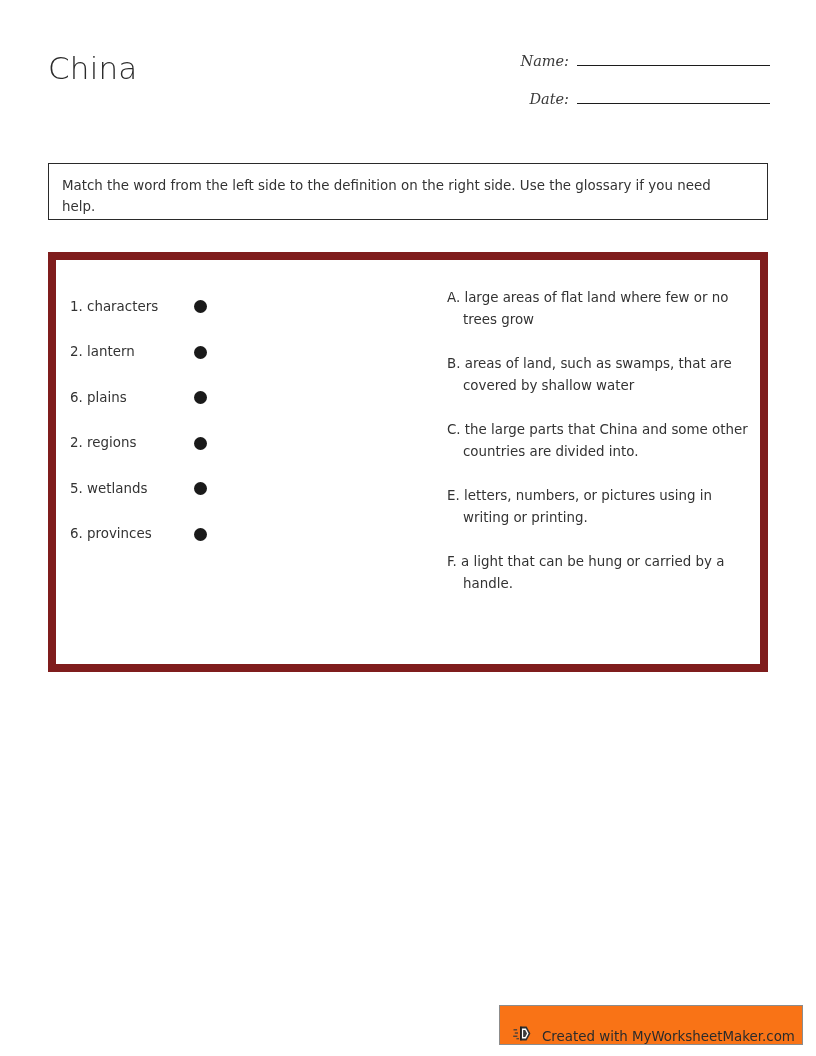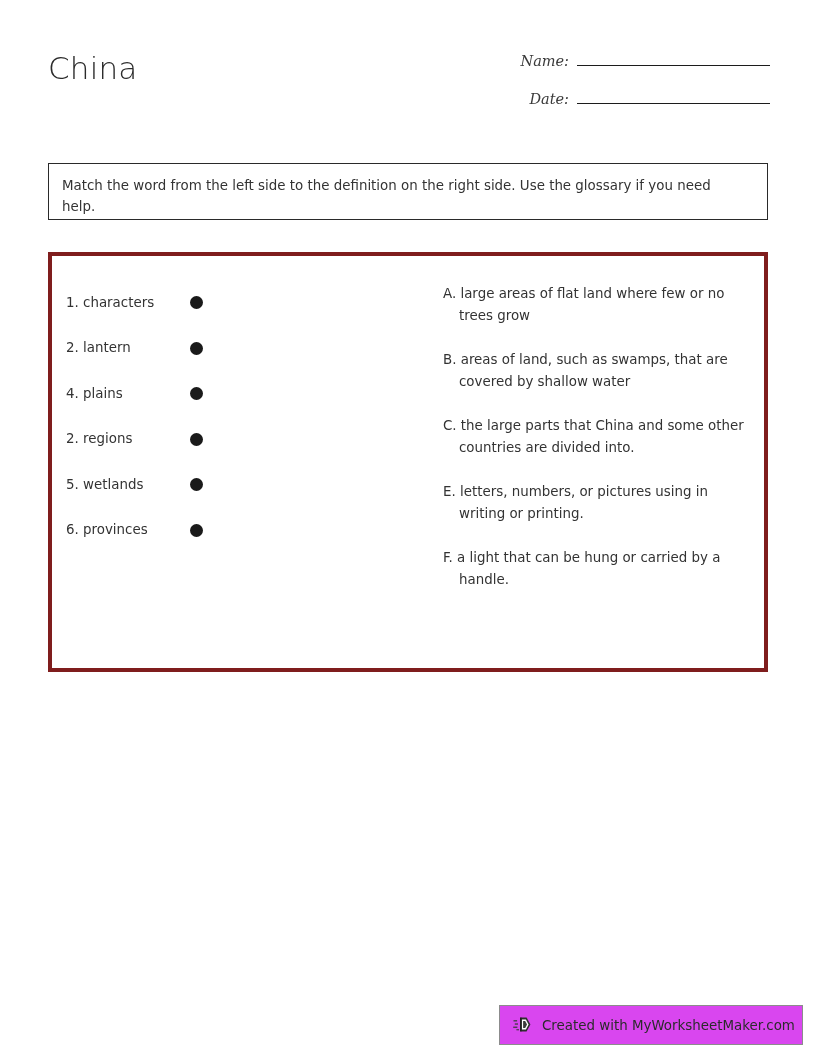--- a/index.html
+++ b/index.html
@@ -79,21 +79,21 @@
   }
 
   
   .match-box {
     position: absolute;
     left: 48px;
     top: 252px;
     width: 720px;
     height: 420px;
     box-sizing: border-box;
-    border: 4px solid #7f1d1d;
+    border: 8px solid #7f1d1d;
     background: #ffffff;
   }
 
   
   .word-column {
     position: absolute;
     left: 14px;
     top: 24px;
     width: 200px;
   }
@@ -146,23 +146,23 @@
 
   
   .footer-badge {
     position: absolute;
     left: 499px;
     top: 1005px;
     width: 304px;
     height: 40px;
     box-sizing: border-box;
     border: 1px solid #8c8c8c;
-    background: #d946ef;
-    display: flex;
-    align-items: center;
+    background: #f97316;
+    display: flex;
+    align-items: flex-end;
     padding-left: 13px;
   }
   .footer-logo {
     width: 20px;
     height: 20px;
     flex: 0 0 auto;
     margin-right: 9px;
   }
   .footer-text {
     font-size: 13.4px;
@@ -195,21 +195,21 @@
   <div class="word-column">
     <div class="word-row">
       <span class="word-label">1. characters</span>
       <span class="bullet"></span>
     </div>
     <div class="word-row">
       <span class="word-label">2. lantern</span>
       <span class="bullet"></span>
     </div>
     <div class="word-row">
-      <span class="word-label">4. plains</span>
+      <span class="word-label">6. plains</span>
       <span class="bullet"></span>
     </div>
     <div class="word-row">
       <span class="word-label">2. regions</span>
       <span class="bullet"></span>
     </div>
     <div class="word-row">
       <span class="word-label">5. wetlands</span>
       <span class="bullet"></span>
     </div>

